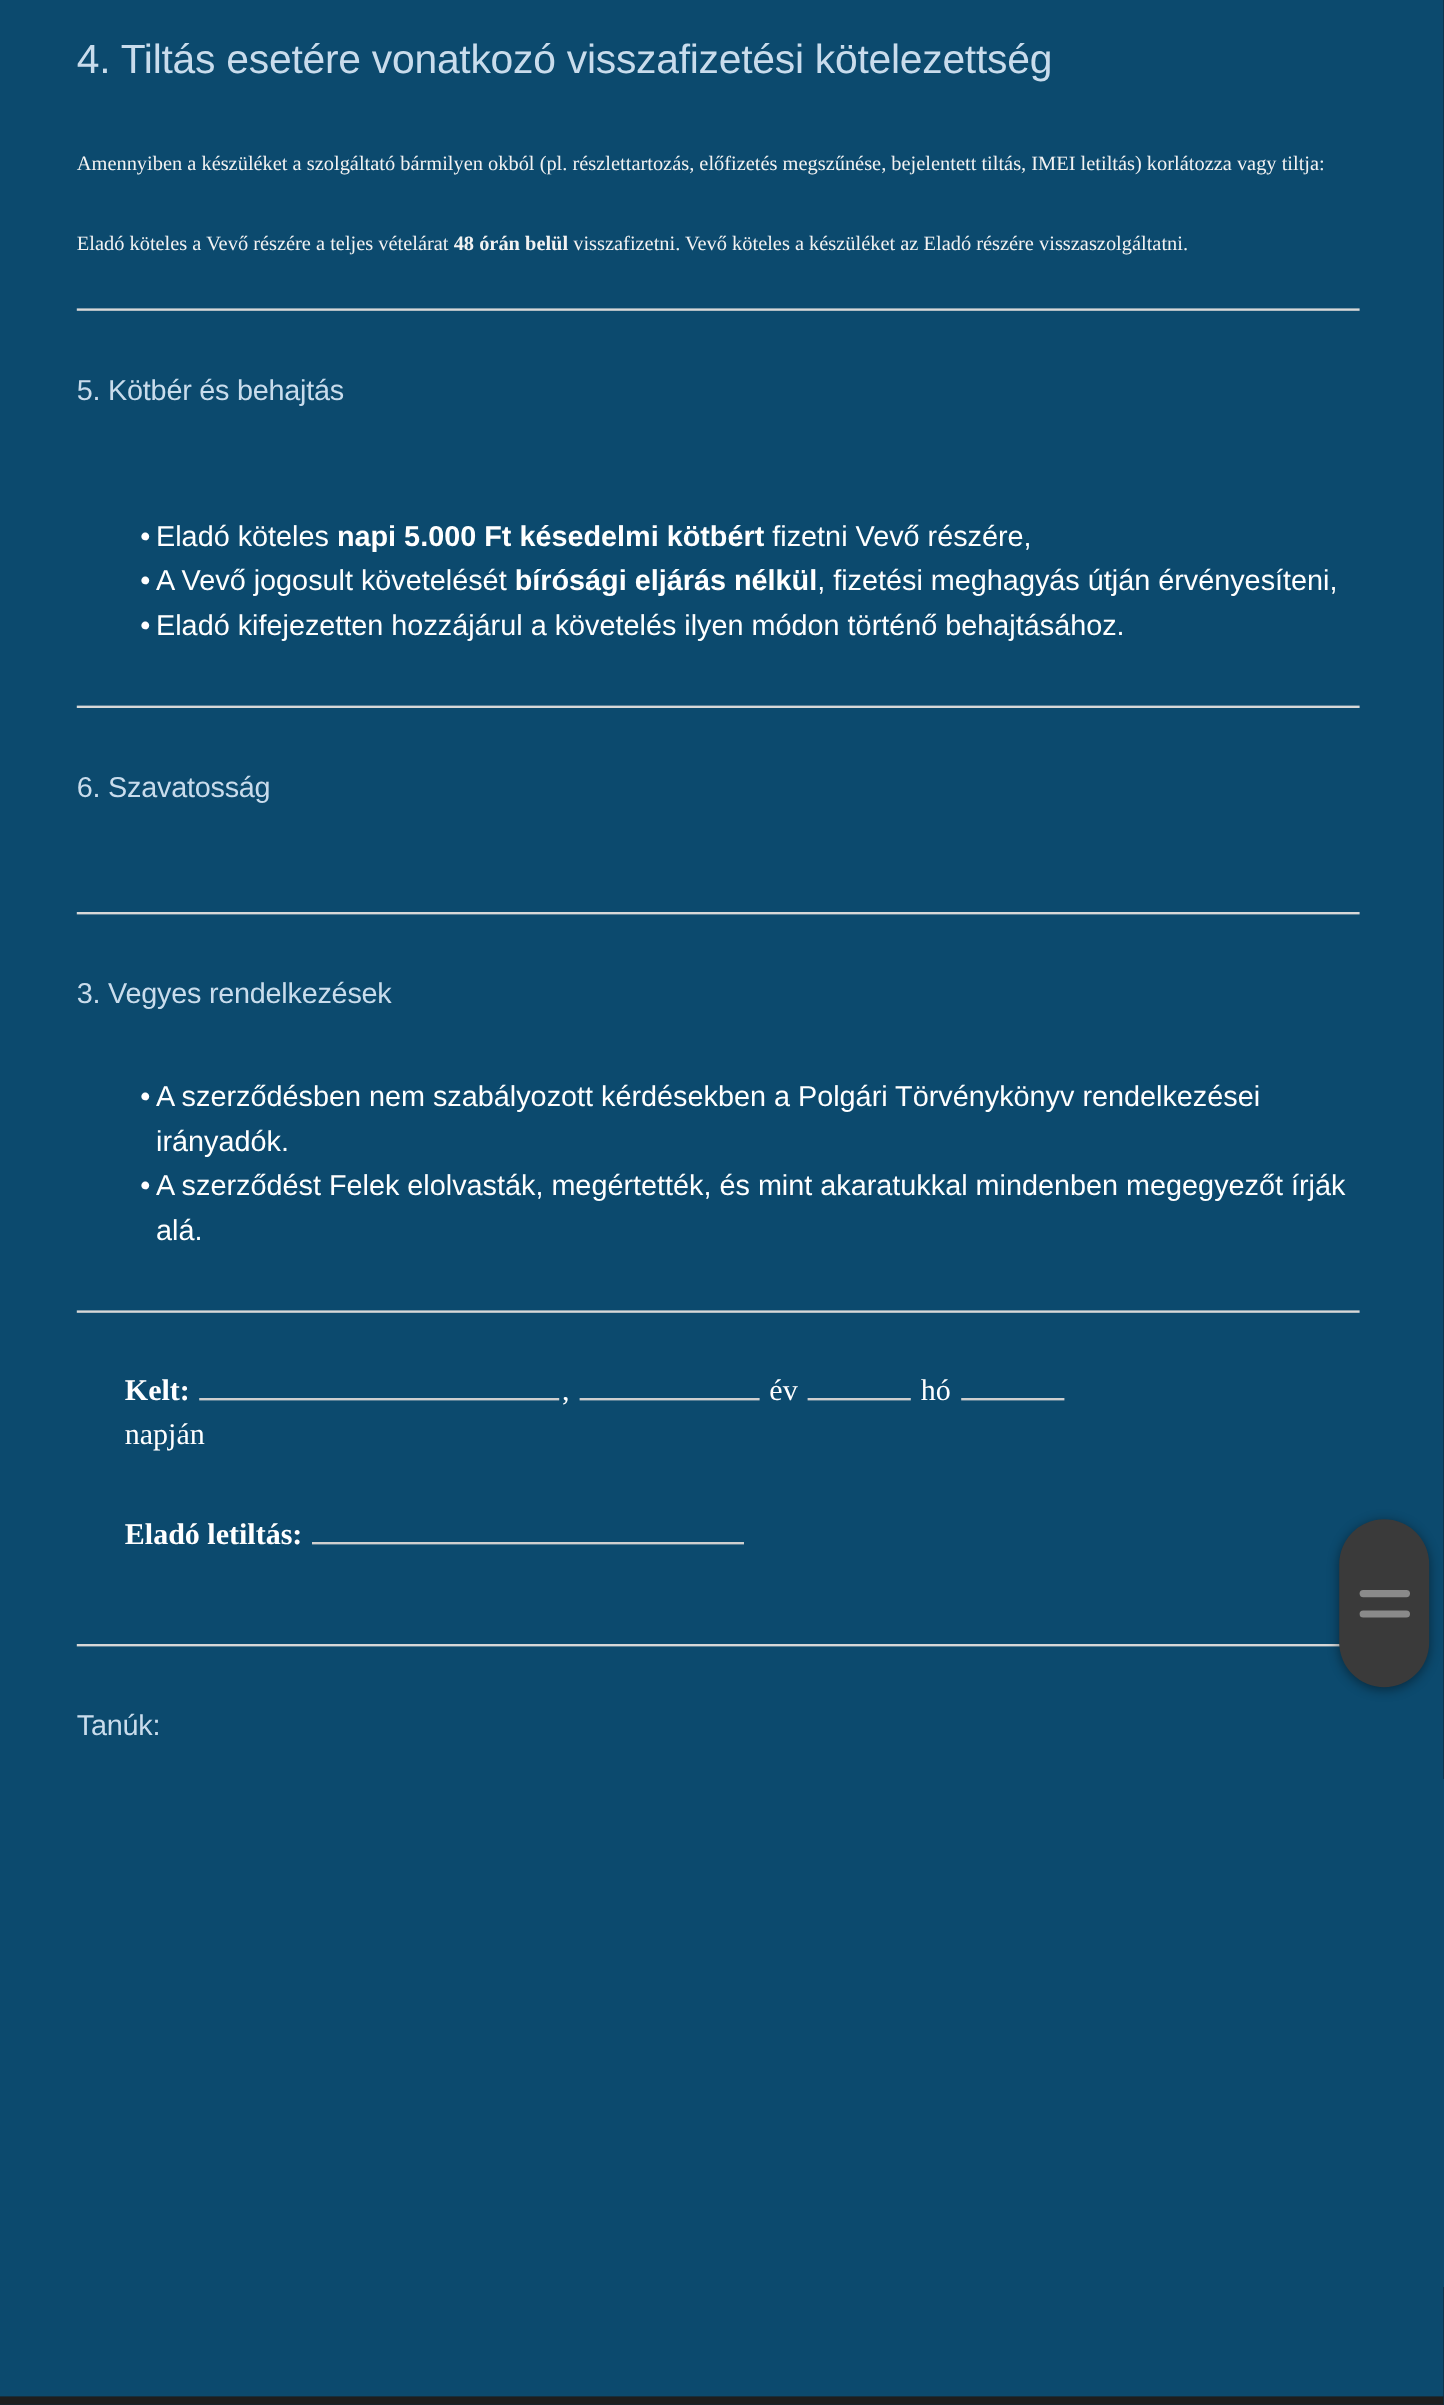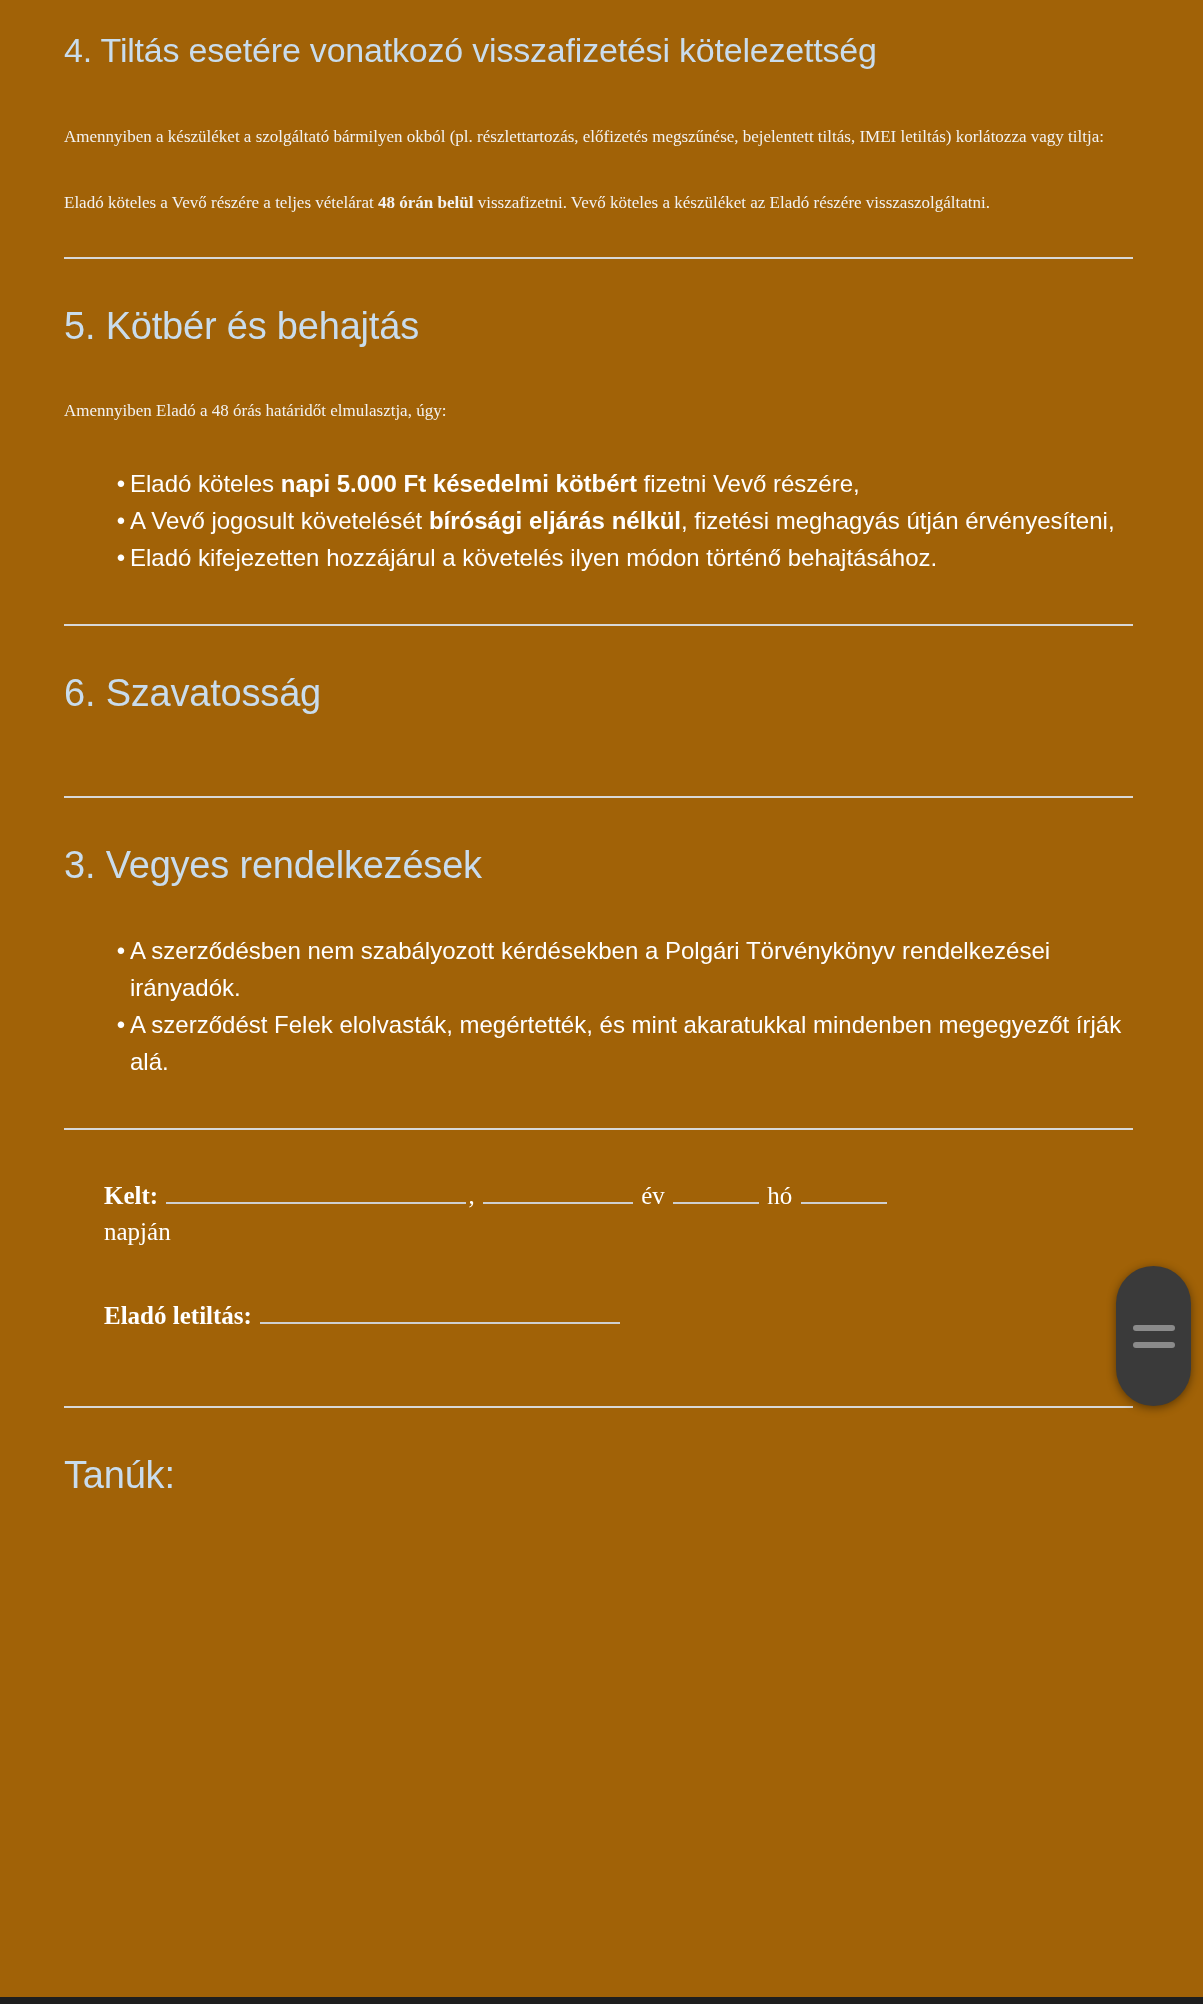--- a/index.html
+++ b/index.html
@@ -13,21 +13,21 @@
     position: relative;
     overflow: hidden;
     font-family: "Liberation Serif", "DejaVu Serif", serif;
     color: #ffffff;
     -webkit-font-smoothing: antialiased;
   }
 
   .page {
     position: absolute;
     inset: 0;
-    background: #a16207;
+    background: #0c4a6e;
     padding: 0;
   }
 
   .content {
     position: absolute;
     left: 64px;
     top: 0;
     width: 1069px;
   }
 
@@ -38,21 +38,21 @@
     font-weight: 400;
     letter-spacing: -0.2px;
     margin: 0;
   }
   .h-main {
     font-size: 34px;
     line-height: 42px;
     padding-top: 29px;
   }
   .h-sub {
-    font-size: 38px;
+    font-size: 24px;
     line-height: 38px;
   }
 
   
   .para {
     font-family: "Liberation Serif", "DejaVu Serif", serif;
     font-size: 17px;
     line-height: 36px;
     color: #f2f2f2;
     margin: 0;
@@ -174,23 +174,20 @@
     </p>
 
     <div class="gap-a"></div>
     <hr class="divider">
     <div class="gap-d"></div>
 
     <h2 class="sec-heading h-sub">5. Kötbér és behajtás</h2>
 
     <div class="gap-d"></div>
 
-    <p class="para">
-      <span>Amennyiben Eladó a 48 órás határidőt elmulasztja, úgy:</span>
-    </p>
 
     <div class="gap-a"></div>
 
     <ul class="bullets">
       <li>
         <span class="bullet-dot">•</span><span>Eladó köteles </span><b>napi 5.000 Ft késedelmi kötbért</b><span> fizetni Vevő részére,</span>
       </li>
       <li>
         <span class="bullet-dot">•</span><span>A Vevő jogosult követelését </span><b>bírósági eljárás nélkül</b><span>, fizetési meghagyás útján érvényesíteni,</span>
       </li>

